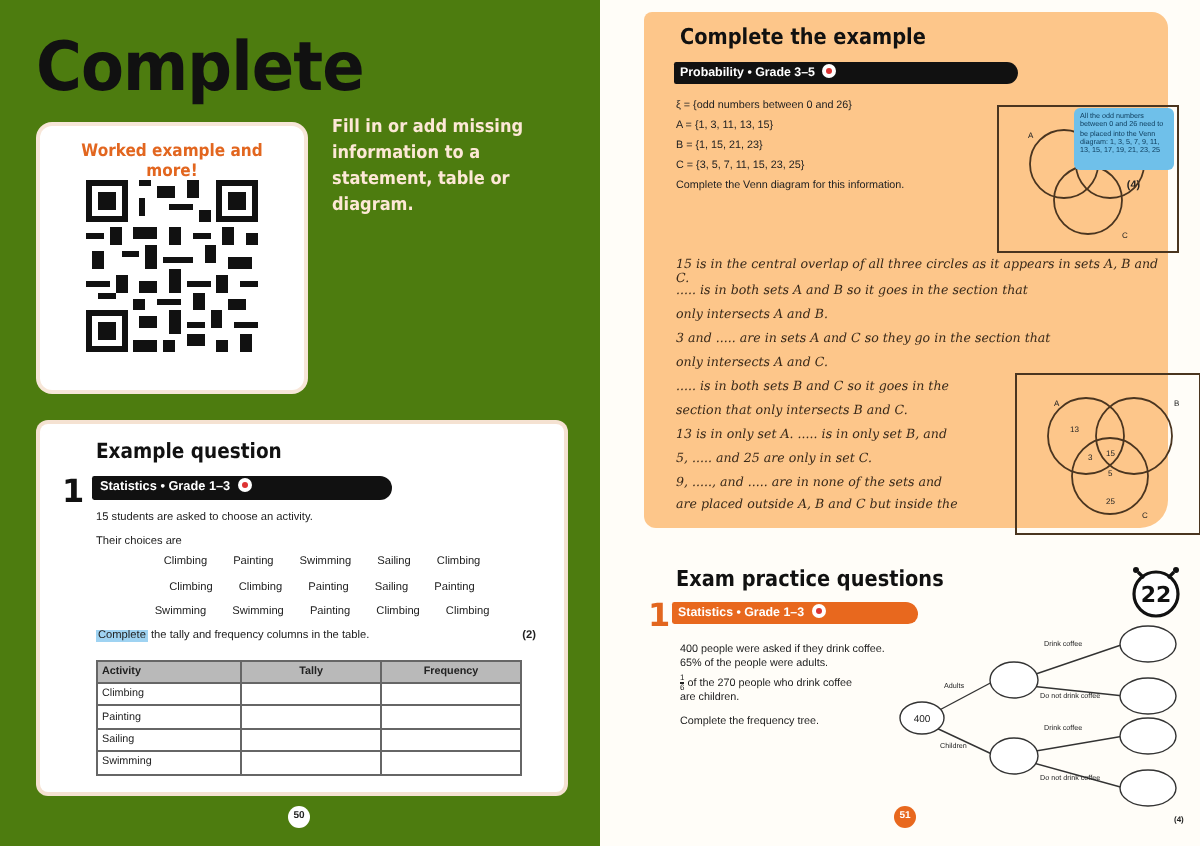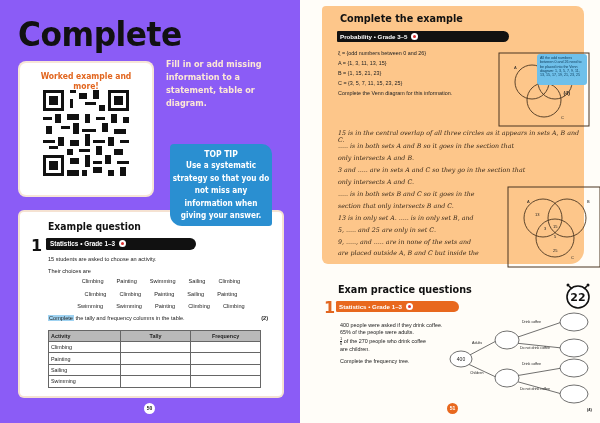--- a/index.html
+++ b/index.html
@@ -1,20 +1,20 @@
 <!DOCTYPE html>
 <html><head>
 <meta charset="utf-8">
 <style>
   * { box-sizing: border-box; margin: 0; padding: 0; }
   html, body { width: 600px; height: 423px; overflow: hidden; background: #ffffff; }
   body { position: relative; font-family: "Liberation Sans", sans-serif; }
 
   
-  .left-page { position: absolute; left: 0; top: 0; width: 300px; height: 423px; background: #8b5cf6; }
+  .left-page { position: absolute; left: 0; top: 0; width: 300px; height: 423px; background: #4d7c0f; }
   .title { position: absolute; left: 18px; top: 14px; font-family: "DejaVu Sans", sans-serif; font-weight: bold; font-size: 34px; color: #111; letter-spacing: -0.5px; transform: scaleX(0.92); transform-origin: left; }
   .qr-card { position: absolute; left: 20px; top: 63px; width: 132px; height: 132px; background: #fff; border-radius: 6px; box-shadow: 0 0 0 2px #f7e6d8; }
   .qr-label { position: absolute; left: 0; right: 0; top: 8px; text-align: center; font-family: "DejaVu Sans", sans-serif; font-size: 8.5px; font-weight: bold; color: #e2661f; transform: scaleX(0.9); }
   .qr-code { position: absolute; left: 23px; top: 27px; width: 86px; height: 86px; }
   .intro-text { position: absolute; left: 166px; top: 58px; width: 110px; font-family: "DejaVu Sans", sans-serif; font-size: 9px; line-height: 13px; color: #fde8d6; font-weight: bold; transform: scaleX(0.9); transform-origin: left; }
 
   .top-tip { position: absolute; left: 170px; top: 144px; width: 102px; height: 82px; background: #2a8fd1; border-radius: 4px 10px 3px 12px; z-index: 3; text-align: center; padding-top: 5px; }
   .top-tip .tt-head { font-family: "DejaVu Sans", sans-serif; font-size: 9px; font-weight: bold; color: #fff; transform: scaleX(0.85); }
   .top-tip .tt-body { font-family: "DejaVu Sans", sans-serif; font-size: 8.6px; line-height: 12.5px; font-weight: bold; color: #fff; transform: scaleX(0.85); margin-left: -8px; margin-right: -8px; }
 
@@ -120,24 +120,20 @@
           <rect x="13" y="27" width="2" height="2"></rect>
           <rect x="17" y="26" width="3" height="2"></rect>
           <rect x="22" y="27" width="2" height="2"></rect>
           <rect x="26" y="26" width="2" height="3"></rect>
       </g>
     </svg>
   </div>
 
   <div class="intro-text">Fill in or add missing information to a statement, table or diagram.</div>
 
-  <div class="top-tip">
-    <div class="tt-head">TOP TIP</div>
-    <div class="tt-body">Use a systematic strategy so that you do not miss any information when giving your answer.</div>
-  </div>
 
   <div class="example-card">
     <div class="ex-heading">Example question</div>
     <div class="ex-num">1</div>
     <div class="ex-band">
       <span>Statistics • Grade 1–3</span>
       <span class="band-icon"></span>
     </div>
     <div class="ex-text" style="top:44px">15 students are asked to choose an activity.</div>
     <div class="ex-text" style="top:56px">Their choices are</div>

